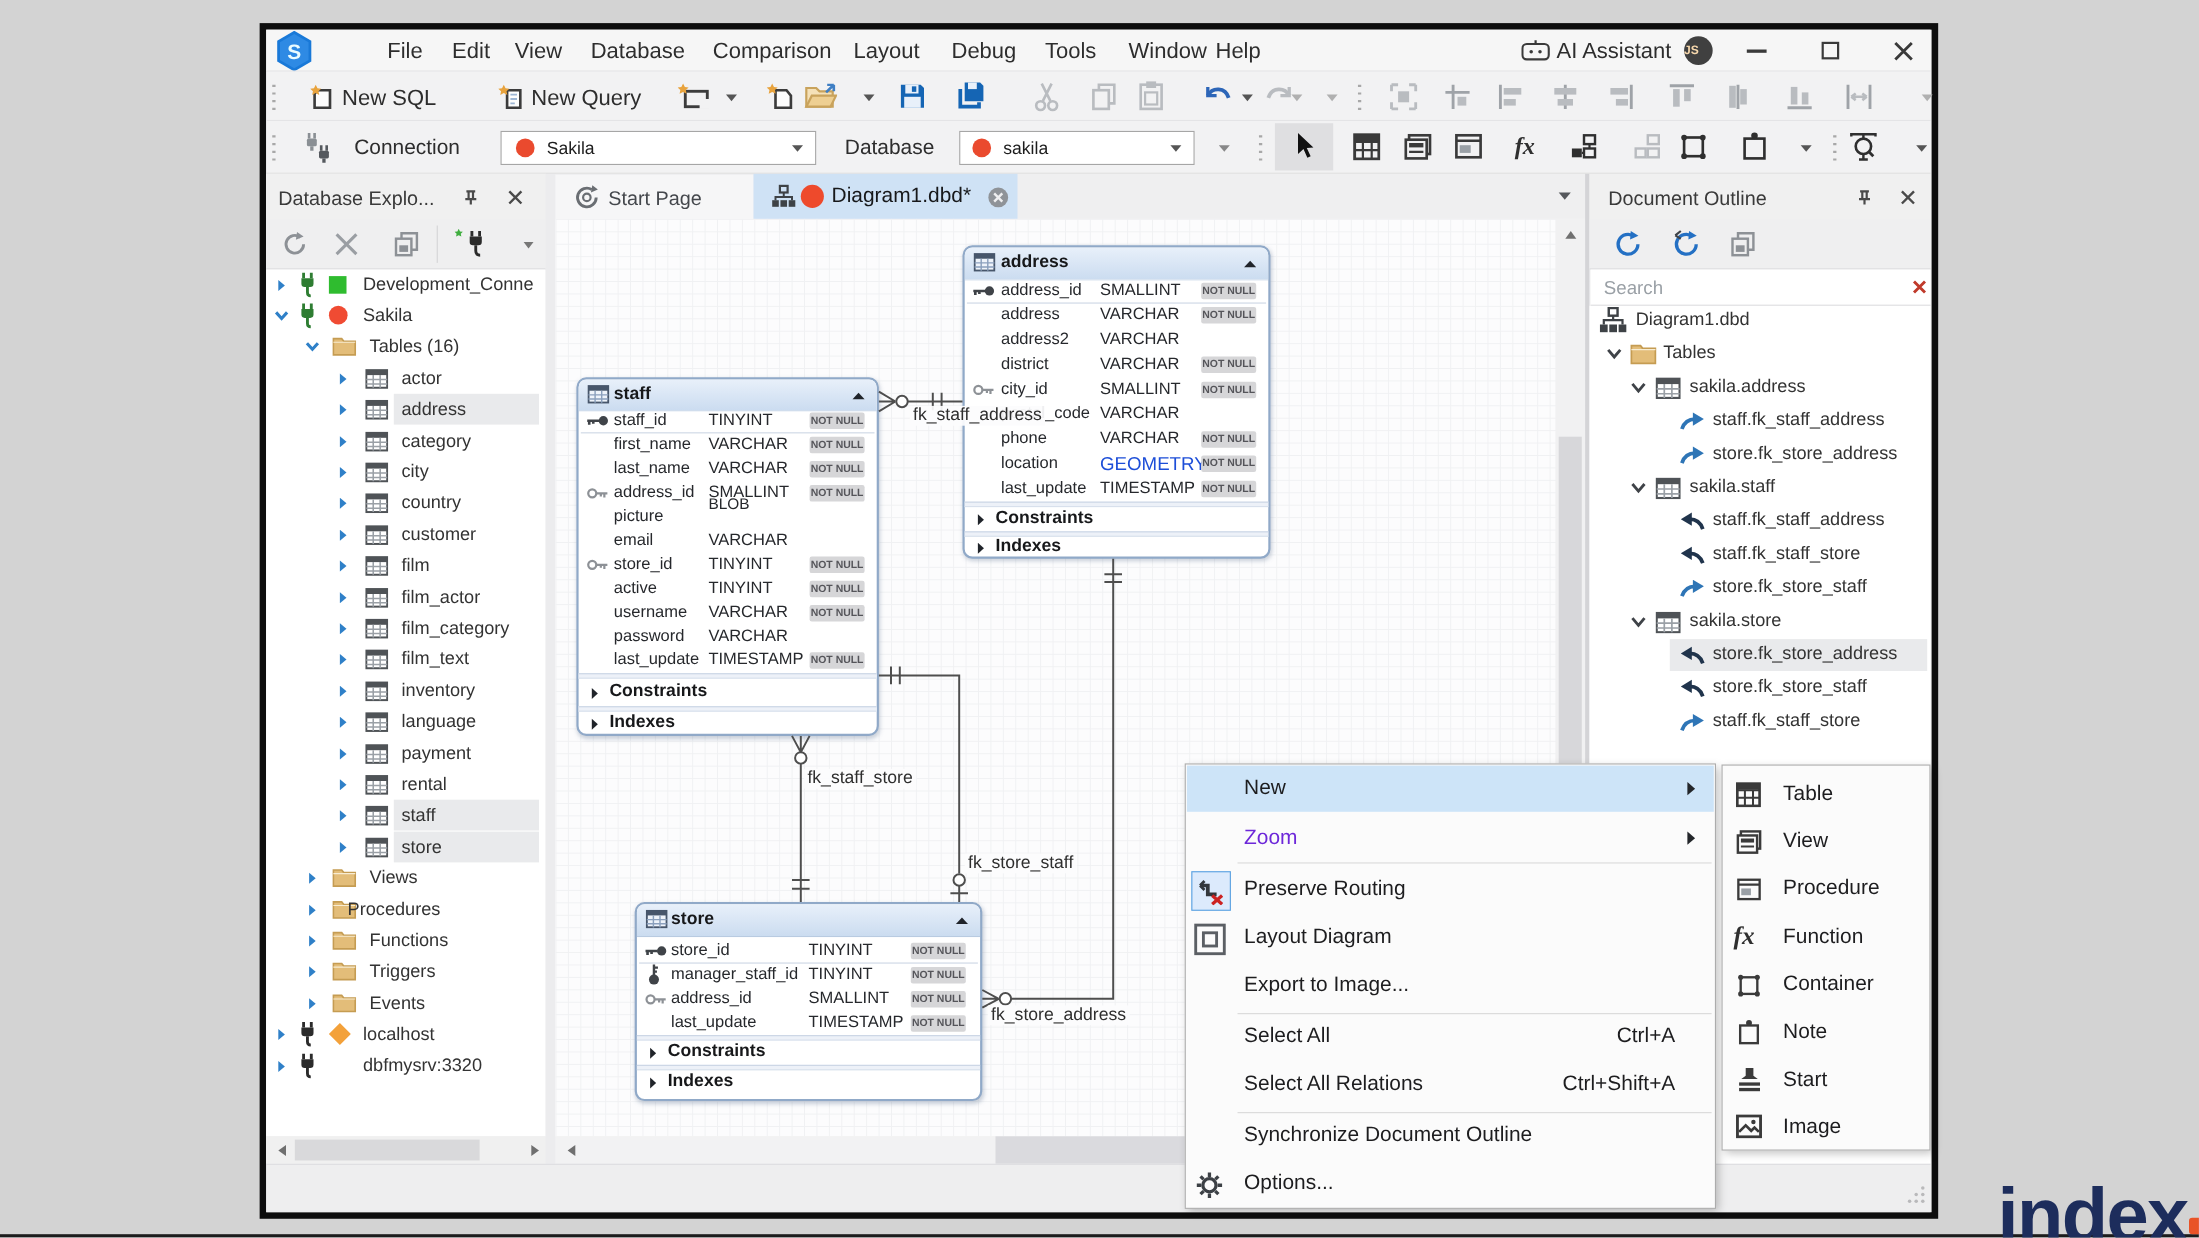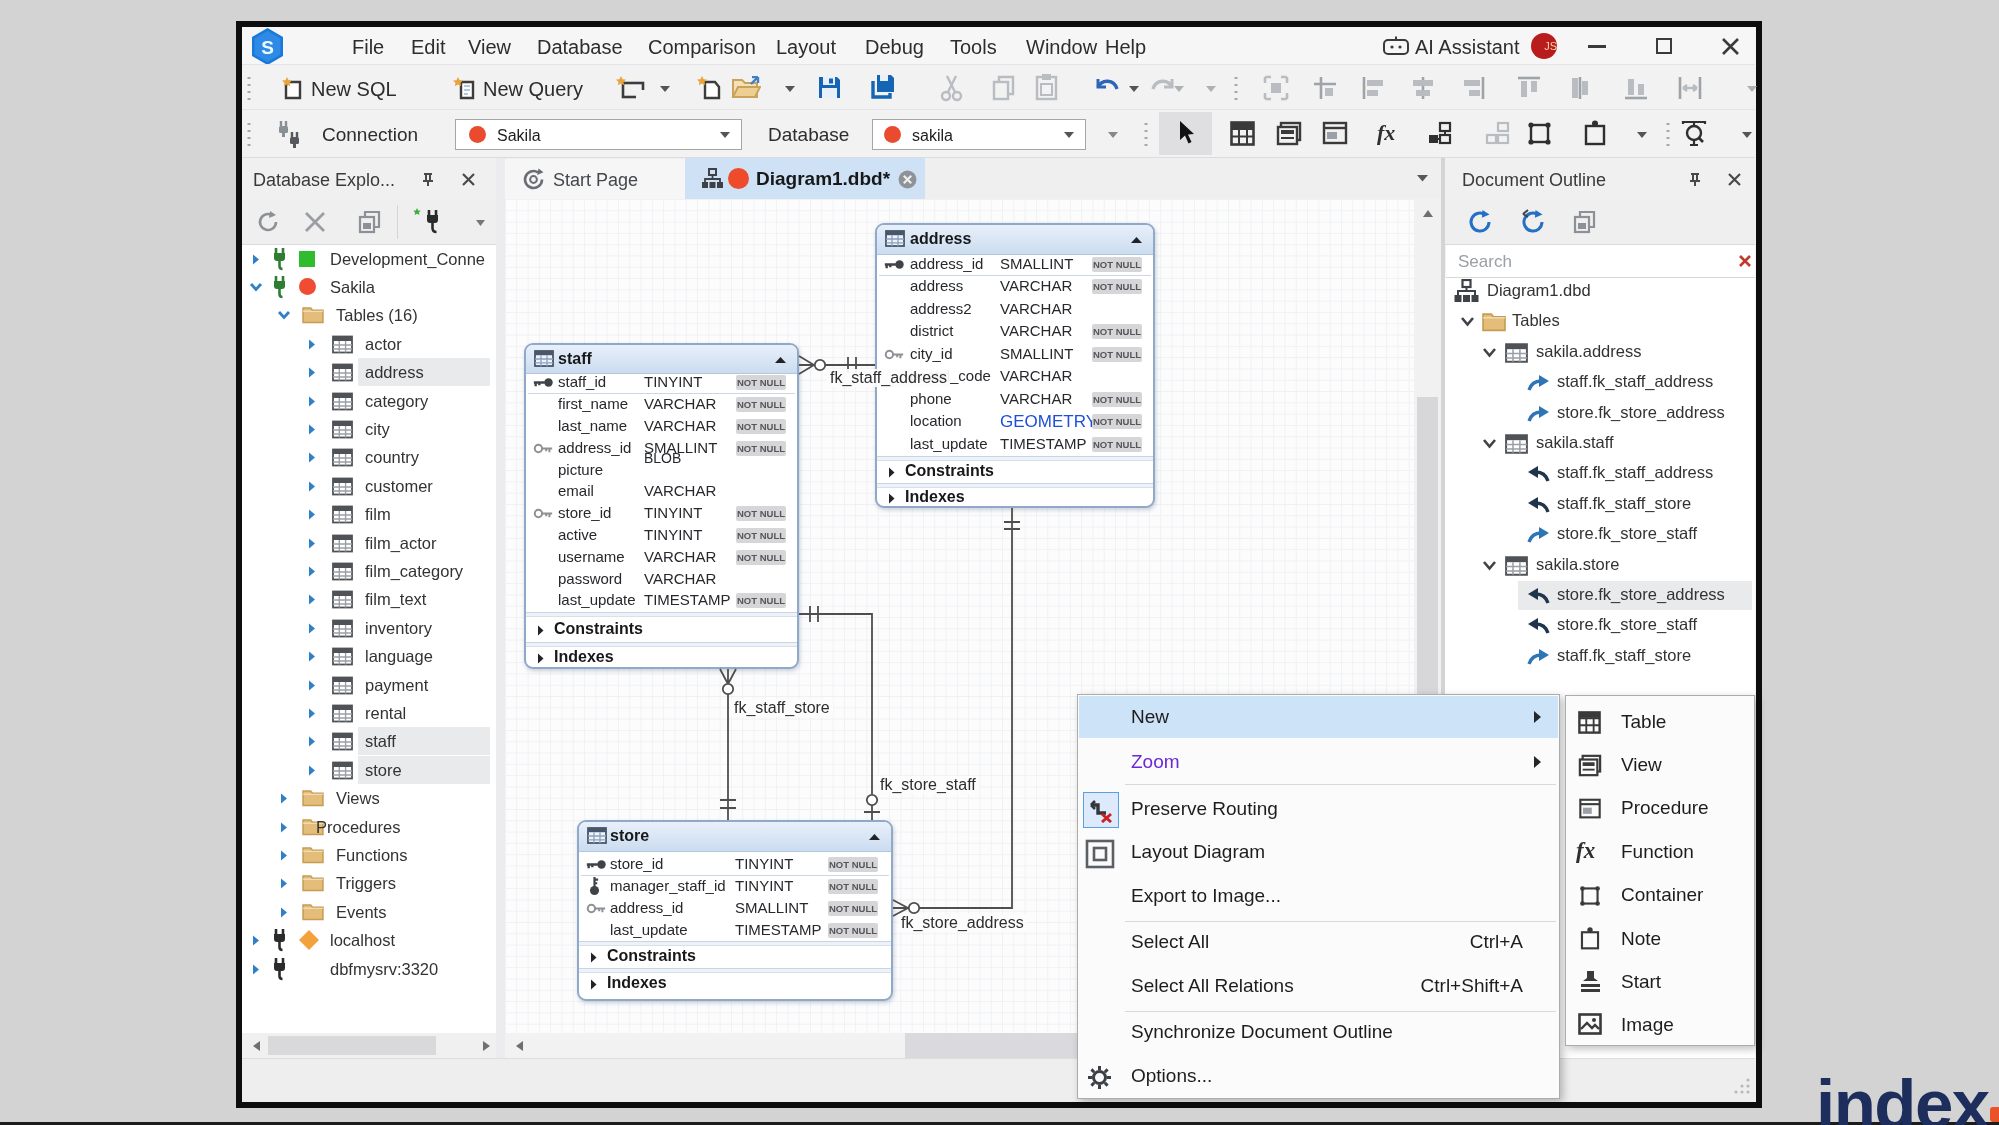--- a/index.html
+++ b/index.html
@@ -28,21 +28,21 @@
 <div class="a txt20" style="left:1026px;top:36px">Window</div>
 <div class="a txt20" style="left:1105px;top:36px">Help</div>
 
 <svg class="a" style="left:1383px;top:35px" width="26" height="24" viewBox="0 0 26 24">
  <rect x="1" y="5" width="24" height="14" rx="4" fill="none" stroke="#3a3a3a" stroke-width="2"></rect>
  <circle cx="9" cy="12" r="1.6" fill="#3a3a3a"></circle>
     <circle cx="17" cy="12" r="1.6" fill="#3a3a3a"></circle>
  <line x1="13" y1="5" x2="13" y2="1.5" stroke="#3a3a3a" stroke-width="2"></line>
 </svg>
 <div class="a txt20" style="left:1415px;top:36px">AI Assistant</div>
-<div class="a" style="left:1531px;top:33px;width:26px;height:26px;border-radius:13px;background:#b91c1c;color:#f6d7ac;font-size:11px;font-weight:normal;text-align:right;line-height:26px">JS</div>
+<div class="a" style="left:1531px;top:33px;width:26px;height:26px;border-radius:13px;background:#404040;color:#f6d7ac;font-size:11px;font-weight:bold;text-align:left;line-height:26px">JS</div>
 <div class="a" style="left:1588px;top:45px;width:18px;height:3px;background:#3a3a3a"></div>
 <div class="a" style="left:1656px;top:38px;width:16px;height:16px;border:2.5px solid #3a3a3a"></div>
 <svg class="a" style="left:1721px;top:37px" width="19" height="19" viewBox="0 0 19 19">
  <path d="M2 2 L17 17 M17 2 L2 17" stroke="#3a3a3a" stroke-width="2.6"></path>
 </svg>
 
 <div class="a" id="tb1" style="left:242px;top:65px;width:1513px;height:45px;background:#f2f2f3"></div>
 <svg class="a" style="left:246px;top:75px" width="6" height="26">
     <path d="M3 2v2M3 9v2M3 16v2M3 23v2" stroke="#a8a8a8" stroke-width="3" stroke-dasharray="2 3"></path>
   </svg>
@@ -573,21 +573,21 @@
 <div class="a" style="left:553px;top:170px;font-size:18px;color:#44474c">Start Page</div>
 <div class="a" style="left:685px;top:158px;width:240px;height:41px;background:#cfe2f5"></div>
 <svg class="a" style="left:700px;top:167px" width="24" height="24" viewBox="0 0 24 24">
  <rect x="9" y="2" width="7" height="6" fill="none" stroke="#3e4246" stroke-width="2"></rect>
  <rect x="2" y="15" width="6" height="6" fill="#3e4246"></rect>
     <rect x="9.5" y="15" width="6" height="6" fill="#3e4246"></rect>
     <rect x="17" y="15" width="6" height="6" fill="#3e4246"></rect>
  <path d="M12.5 8 v4 M5 15 v-3 h15 v3" stroke="#3e4246" stroke-width="1.8" fill="none"></path>
 </svg>
 <div class="a" style="left:728px;top:168px;width:21px;height:21px;border-radius:11px;background:#ee4a2c"></div>
-<div class="a" style="left:756px;top:168px;font-size:19px;font-weight:bold;color:#17181a">Diagram1.dbd*</div>
+<div class="a" style="left:756px;top:168px;font-size:19px;font-weight:normal;color:#17181a">Diagram1.dbd*</div>
 <svg class="a" style="left:897px;top:169px" width="21" height="21" viewBox="0 0 21 21">
  <circle cx="10.5" cy="10.5" r="9" fill="#8f9398"></circle>
  <path d="M6.8 6.8 L14.2 14.2 M14.2 6.8 L6.8 14.2" stroke="#efeff0" stroke-width="2.2"></path>
 </svg>
 <svg class="a" style="left:1415px;top:173px" width="15" height="10">
     <path d="M2 2 L7.5 8.5 L13 2" fill="#55585c"></path>
   </svg>
 
 <div class="a" style="left:505px;top:199px;width:940px;height:834px;background:#fcfcfd;
  background-image:linear-gradient(#f0f1f3 1px,transparent 1px),linear-gradient(90deg,#f0f1f3 1px,transparent 1px);

